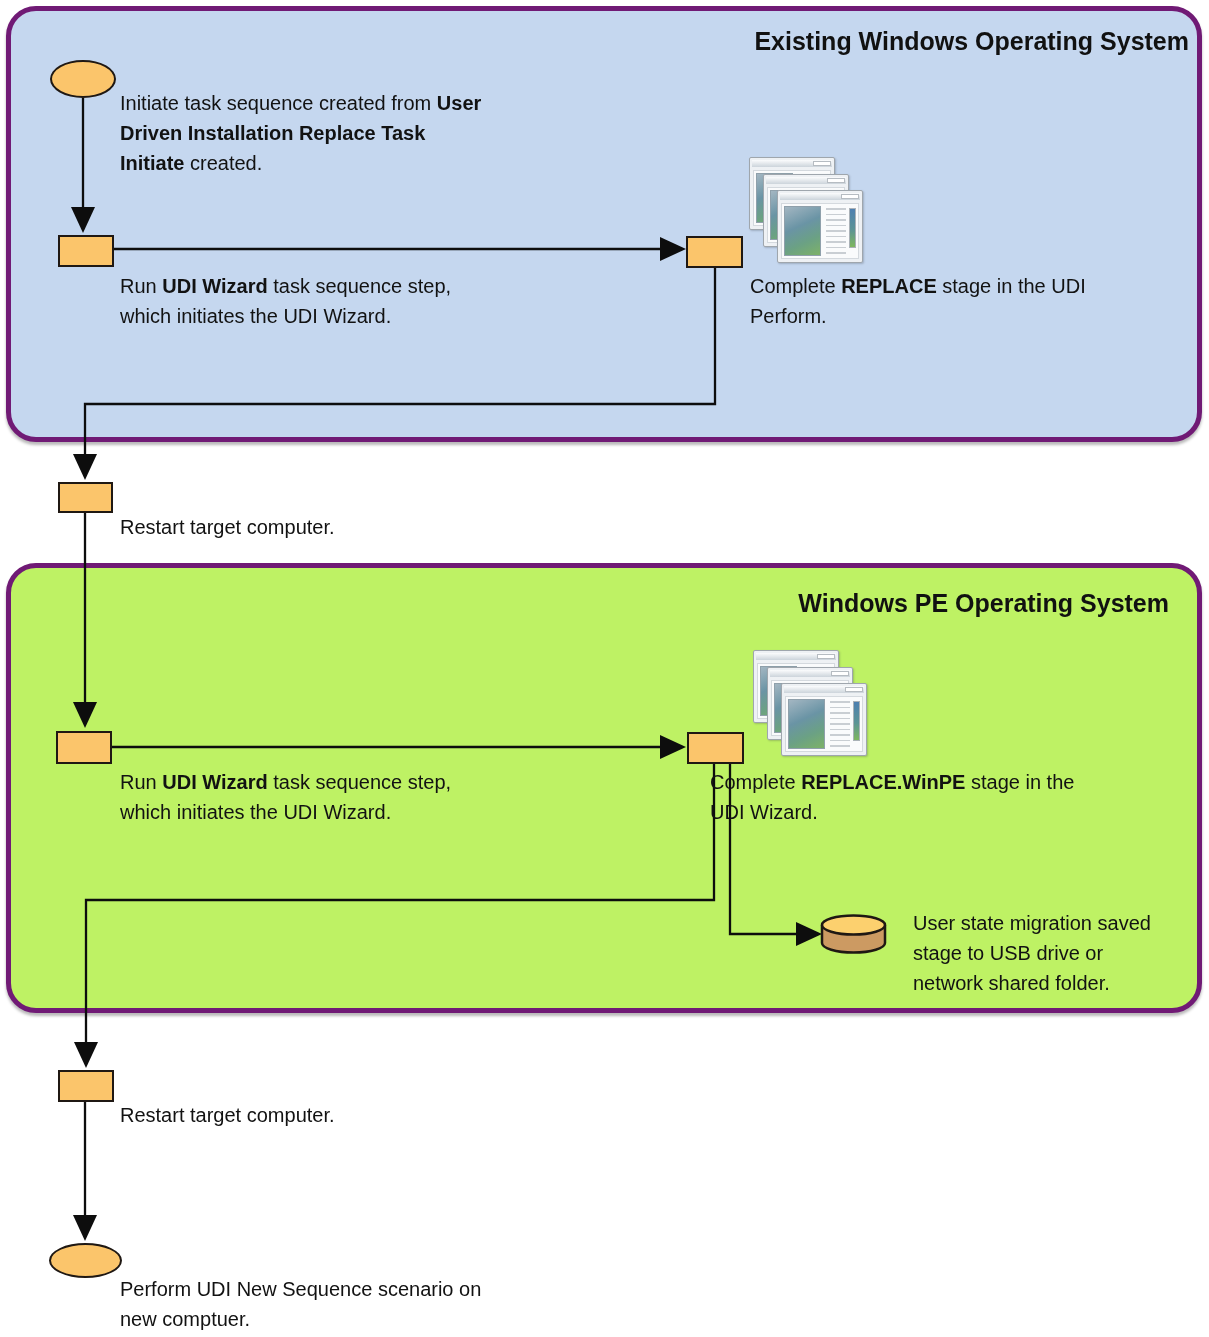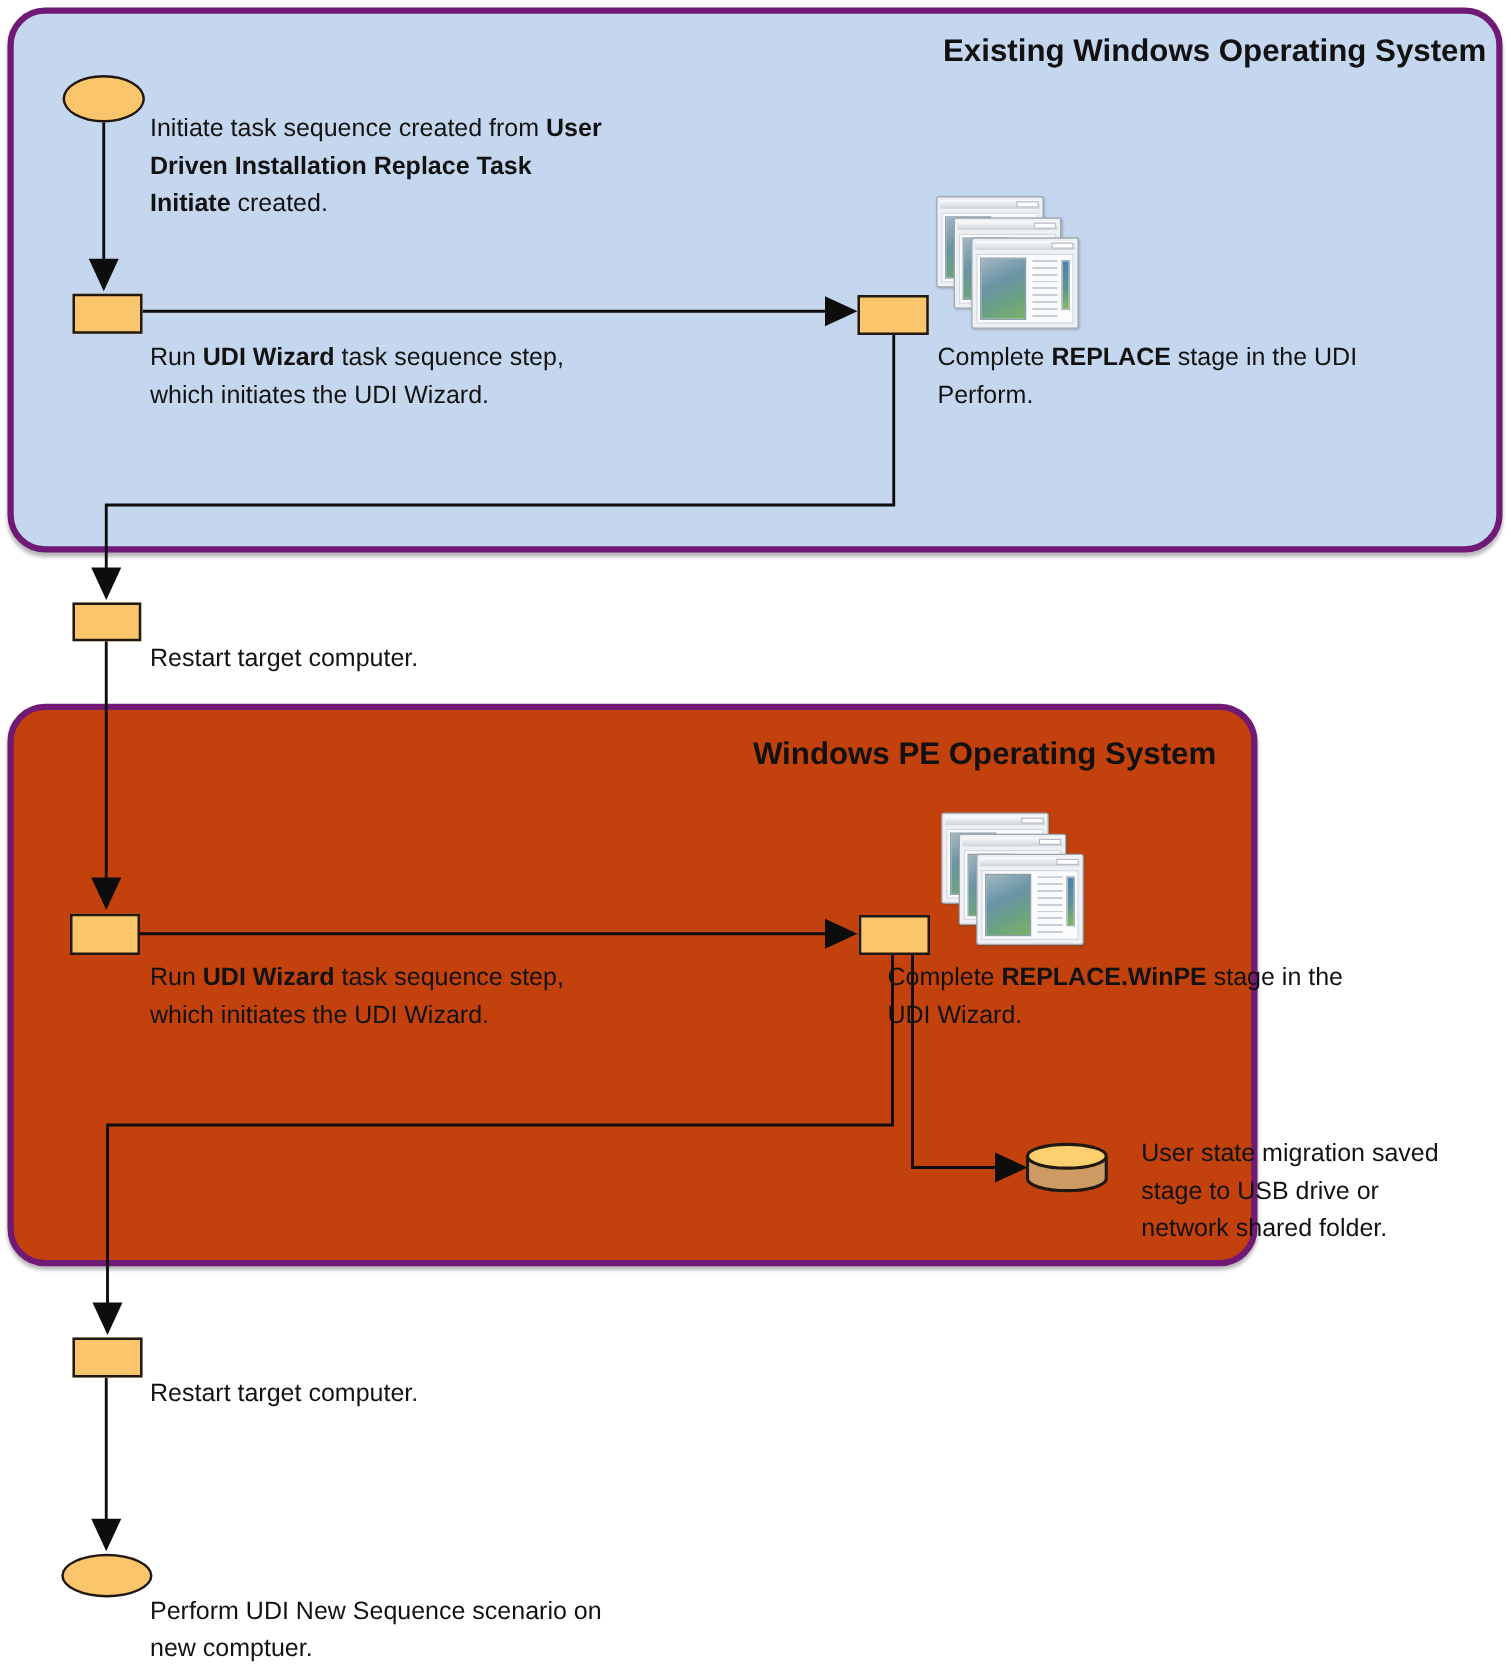--- a/index.html
+++ b/index.html
@@ -8,21 +8,21 @@
     font-family:"Liberation Sans", sans-serif; color:#121212;
     overflow:hidden; background:#ffffff;
   }
   .container {
     position:absolute; box-sizing:border-box;
     border:5px solid #701a75; border-radius:30px;
     box-shadow:0 3px 3px rgba(0,0,0,0.28);
     z-index:1;
   }
   .container.blue    { left:6px; top:6px;   width:1196px; height:436px; background:#c5d7ef; }
-  .container.lavender{ left:6px; top:563px; width:1000px; height:450px; background:#c2410c; }
+  .container.lavender{ left:6px; top:563px; width:1196px; height:450px; background:#bef264; }
   .container-title {
     position:absolute; font-weight:bold; font-size:25px; line-height:32px;
     color:#111; white-space:nowrap;
   }
   .container.blue .container-title     { right:8px;  top:14px; }
   .container.lavender .container-title { right:28px; top:19px; }
 
   svg.connectors { position:absolute; left:0; top:0; z-index:2; }
   .connector { stroke:#0d0d0d; stroke-width:2.3px; fill:none; }
   .arrowhead { fill:#0d0d0d; stroke:none; }

